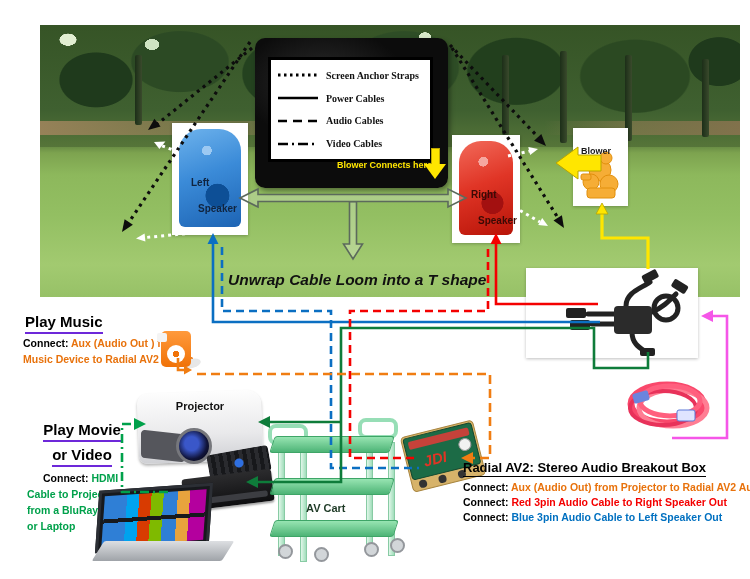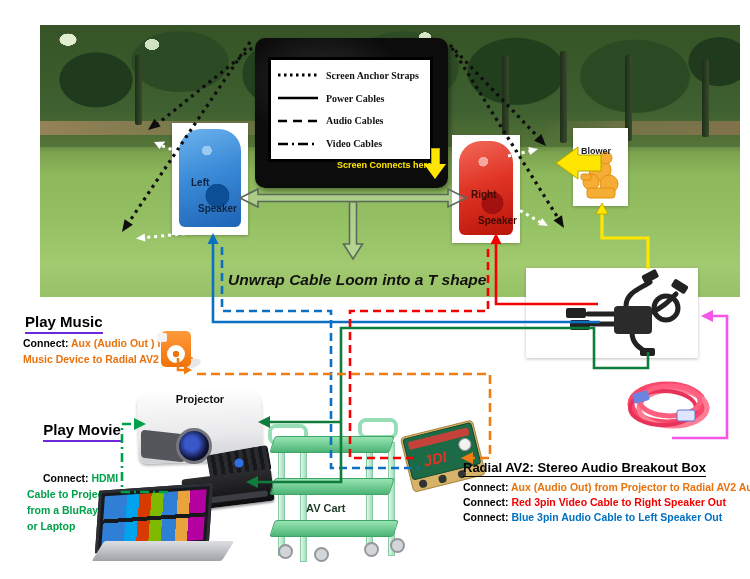--- a/index.html
+++ b/index.html
@@ -70,21 +70,21 @@
   .radial-title{font-size:13px;font-weight:bold;color:#000;border-bottom:1.5px solid #000;
                 padding-bottom:1px;display:inline-block;}
 
   
   .projector{position:absolute;left:138px;top:392px;width:124px;height:70px;}
   .pj-body{position:absolute;inset:0;background:linear-gradient(180deg,#fdfdfd,#e9e9eb 60%,#cfd0d4);
            border-radius:10px 14px 8px 8px;box-shadow:0 2px 3px rgba(0,0,0,.3);transform:rotate(-2deg);}
   .pj-front{position:absolute;left:3px;bottom:2px;width:44px;height:28px;background:#55565c;border-radius:4px;transform:skewY(6deg);}
   .pj-lens{position:absolute;left:38px;bottom:-2px;width:30px;height:30px;border-radius:50%;
            background:radial-gradient(circle at 42% 42%, #3a57c9 0 28%, #10143a 62%, #000);border:3px solid #76777c;}
-  .pj-label{position:absolute;left:0;top:1px;width:100%;text-align:center;font-size:11px;font-weight:bold;color:#111;}
+  .pj-label{position:absolute;left:0;top:8px;width:100%;text-align:center;font-size:11px;font-weight:bold;color:#111;}
 
   
   .remote{position:absolute;left:208px;top:450px;width:62px;height:26px;background:#17181b;border-radius:4px;
           transform:rotate(-10deg);
           background-image:radial-gradient(circle at 50% 50%, #2f6fe0 0 4px, transparent 5px),
             repeating-linear-gradient(90deg,#2a2b2f 0 4px,#17181b 4px 8px);}
   .player{position:absolute;left:183px;top:474px;width:90px;height:32px;background:linear-gradient(180deg,#2c2c2e,#0e0e10);
           border-radius:3px;transform:rotate(-7deg);box-shadow:0 2px 2px rgba(0,0,0,.35);}
   .player::after{content:"";position:absolute;left:6px;bottom:5px;width:78px;height:6px;background:#3c3d42;border-radius:2px;}
   .lap-screen{position:absolute;left:97px;top:487px;width:108px;height:56px;background:#17191d;
@@ -156,21 +156,21 @@
           </svg>
         <span class="leg-lbl">Audio Cables</span>
       </div>
       <div class="leg-row">
         <svg class="leg-sym" width="42" height="6">
             <line x1="1" y1="3" x2="41" y2="3" stroke="#000" stroke-width="2.5" stroke-dasharray="10 4 2 4"></line>
           </svg>
         <span class="leg-lbl">Video Cables</span>
       </div>
     </div>
-    <div class="blower-note">Screen Connects here</div>
+    <div class="blower-note">Blower Connects here</div>
     <div class="ydown-stem"></div>
     <div class="ydown-head"></div>
   </div>
 
   <div class="card" style="left:172px;top:123px;width:76px;height:112px;">
     <div class="spk blue">
       <span class="spk-lbl l1">Left</span>
       <span class="spk-lbl l2">Speaker</span>
     </div>
   </div>
@@ -243,20 +243,23 @@
     <div class="ipod-sh"></div>
     <div class="ipod-body">
       <div class="ipod-scr"></div>
       <div class="ipod-wheel"></div>
     </div>
   </div>
 
   <div class="abs" style="left:24px;top:421px;width:116px;text-align:center;">
     <span class="h-big">Play Movie</span>
   </div>
+  <div class="abs" style="left:24px;top:446px;width:116px;text-align:center;">
+    <span class="h-big">or Video</span>
+  </div>
   <div class="abs conn" style="left:27px;top:473px;margin-left:16px;">
     <span class="c-black">Connect:</span>
     <span class="c-green">HDMI</span>
   </div>
   <div class="abs conn c-green" style="left:27px;top:489px;">Cable to Projector</div>
   <div class="abs conn c-green" style="left:27px;top:505px;">from a BluRay</div>
   <div class="abs conn c-green" style="left:27px;top:521px;">or Laptop</div>
 
   <div class="projector">
     <div class="pj-body"></div>
@@ -306,21 +309,21 @@
 
   <div class="abs" style="left:463px;top:458px;">
     <span class="radial-title">Radial AV2: Stereo Audio Breakout Box</span>
   </div>
   <div class="abs conn" style="left:463px;top:482px;">
     <span class="c-black">Connect:</span>
     <span class="c-orange">Aux (Audio Out) from Projector to Radial AV2 Aux In</span>
   </div>
   <div class="abs conn" style="left:463px;top:497px;">
     <span class="c-black">Connect:</span>
-    <span class="c-red">Red 3pin Video Cable to Right Speaker Out</span>
+    <span class="c-red">Red 3pin Audio Cable to Right Speaker Out</span>
   </div>
   <div class="abs conn" style="left:463px;top:512px;">
     <span class="c-black">Connect:</span>
     <span class="c-blue">Blue 3pin Audio Cable to Left Speaker Out</span>
   </div>
 
   <svg class="overlay" width="750" height="579" viewBox="0 0 750 579">
 
     <g stroke="#0d0d0d" stroke-width="3.2" stroke-dasharray="3 4.5" fill="none">
       <line x1="252" y1="48" x2="156" y2="125"></line>

